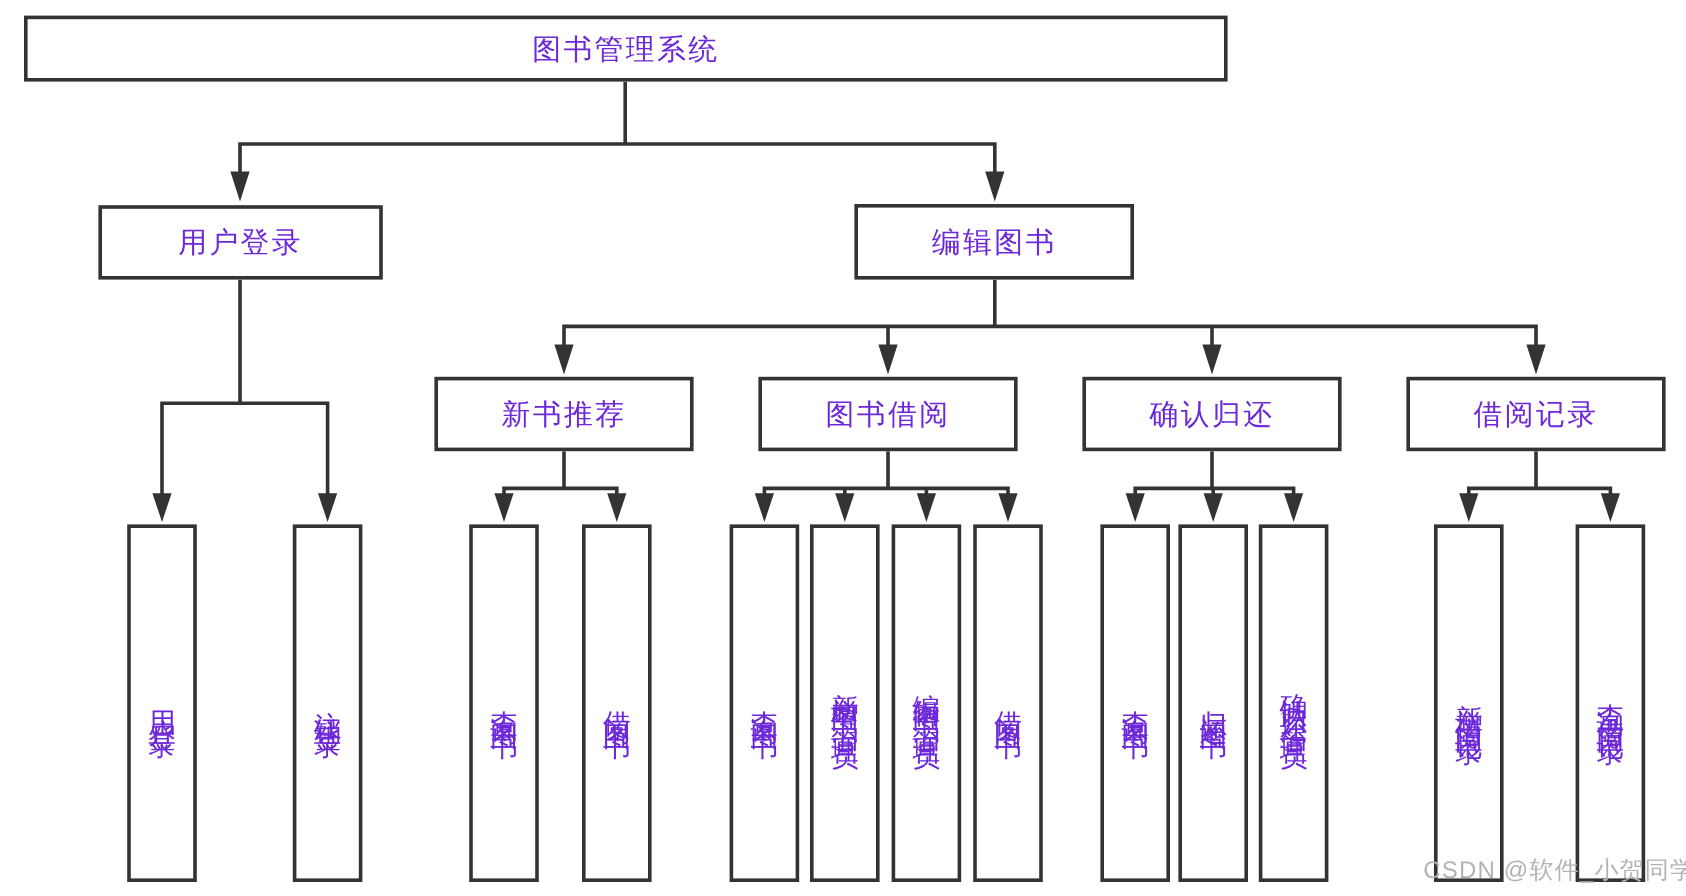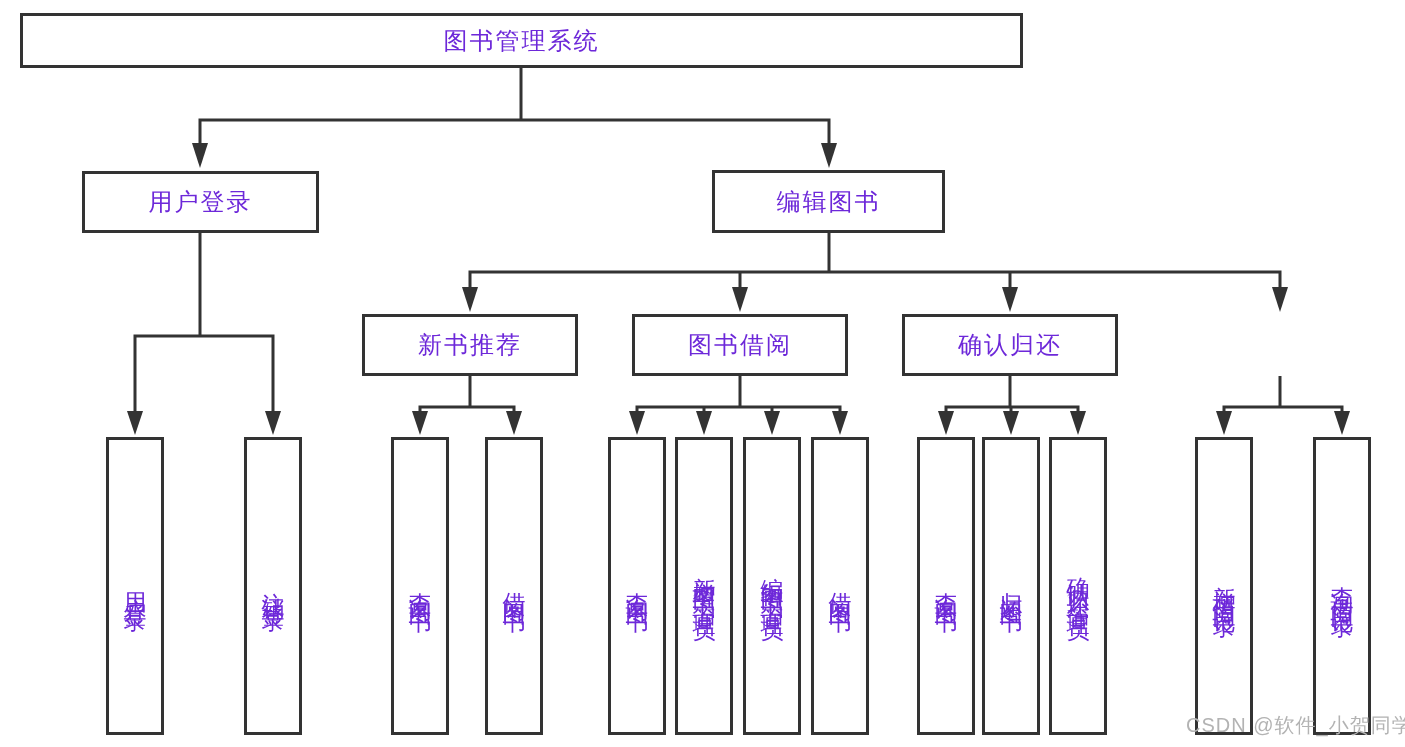--- a/index.html
+++ b/index.html
@@ -137,20 +137,23 @@
 
   <div class="node h-node" style="left:362px;top:314px;width:216px;height:62px">
     <span class="label">新书推荐</span>
   </div>
   <div class="node h-node" style="left:632px;top:314px;width:216px;height:62px">
     <span class="label">图书借阅</span>
   </div>
   <div class="node h-node" style="left:902px;top:314px;width:216px;height:62px">
     <span class="label">确认归还</span>
   </div>
+  <div class="node h-node" style="left:1172px;top:314px;width:216px;height:62px">
+    <span class="label">借阅记录</span>
+  </div>
 
   <div class="node v-node" style="left:106px;top:437px;width:58px;height:298px">
     <span class="label">用户登录</span>
   </div>
   <div class="node v-node" style="left:244px;top:437px;width:58px;height:298px">
     <span class="label">注销登录</span>
   </div>
 
   <div class="node v-node" style="left:391px;top:437px;width:58px;height:298px">
     <span class="label">查询图书</span>

